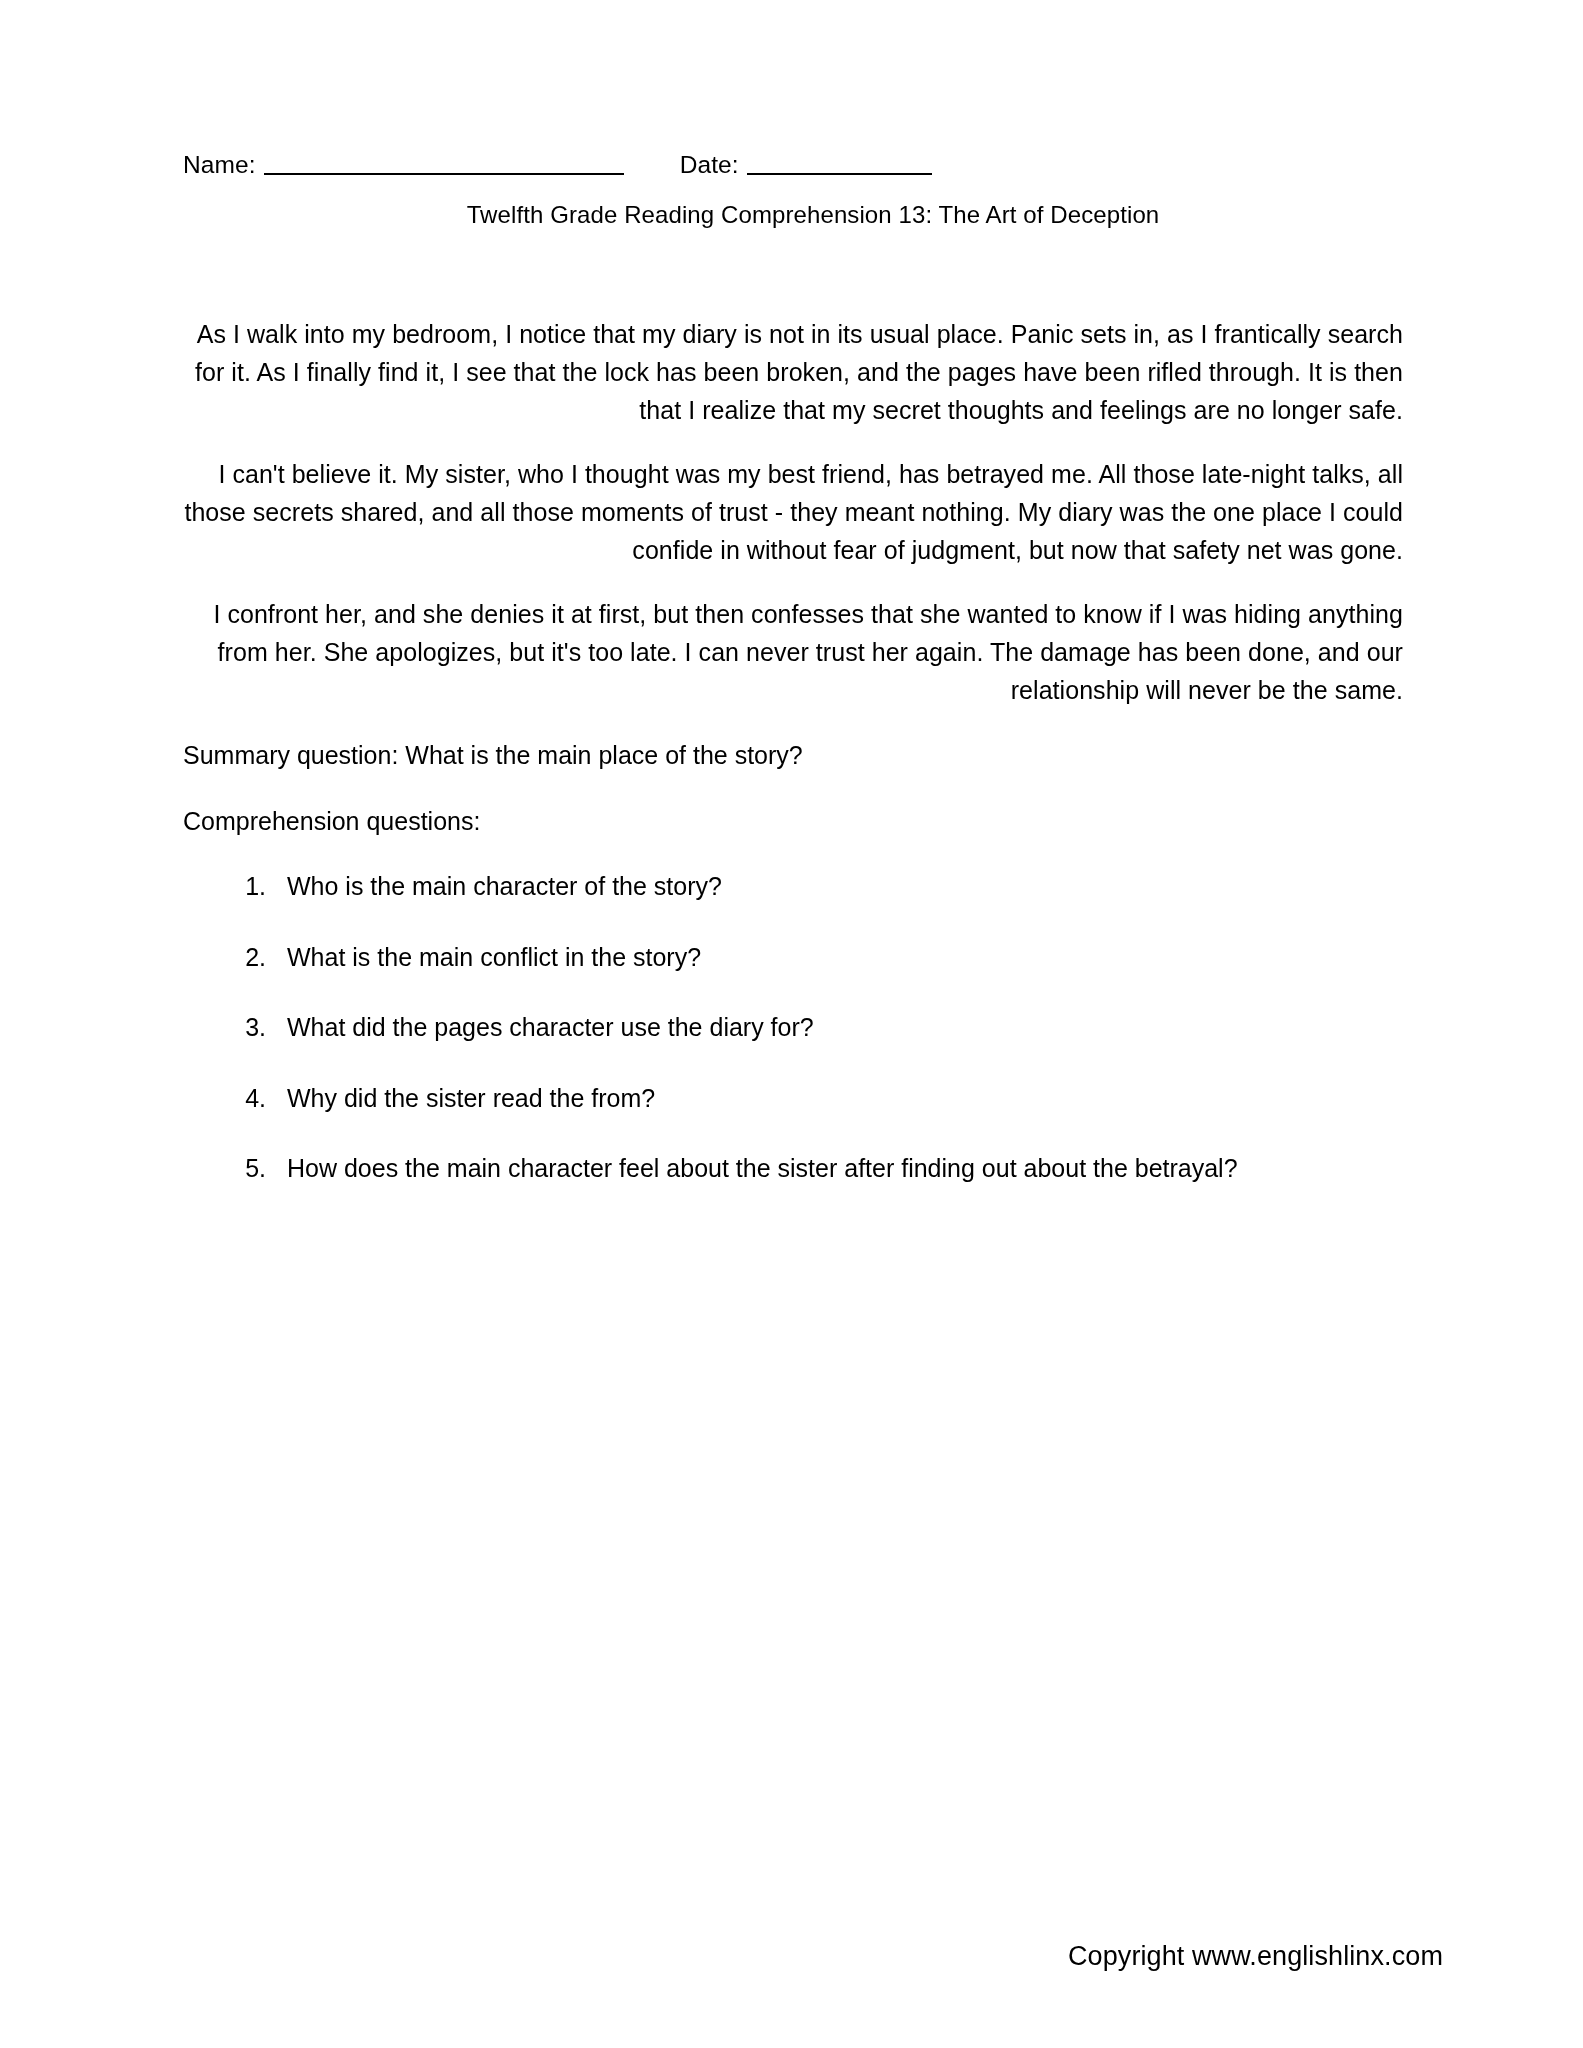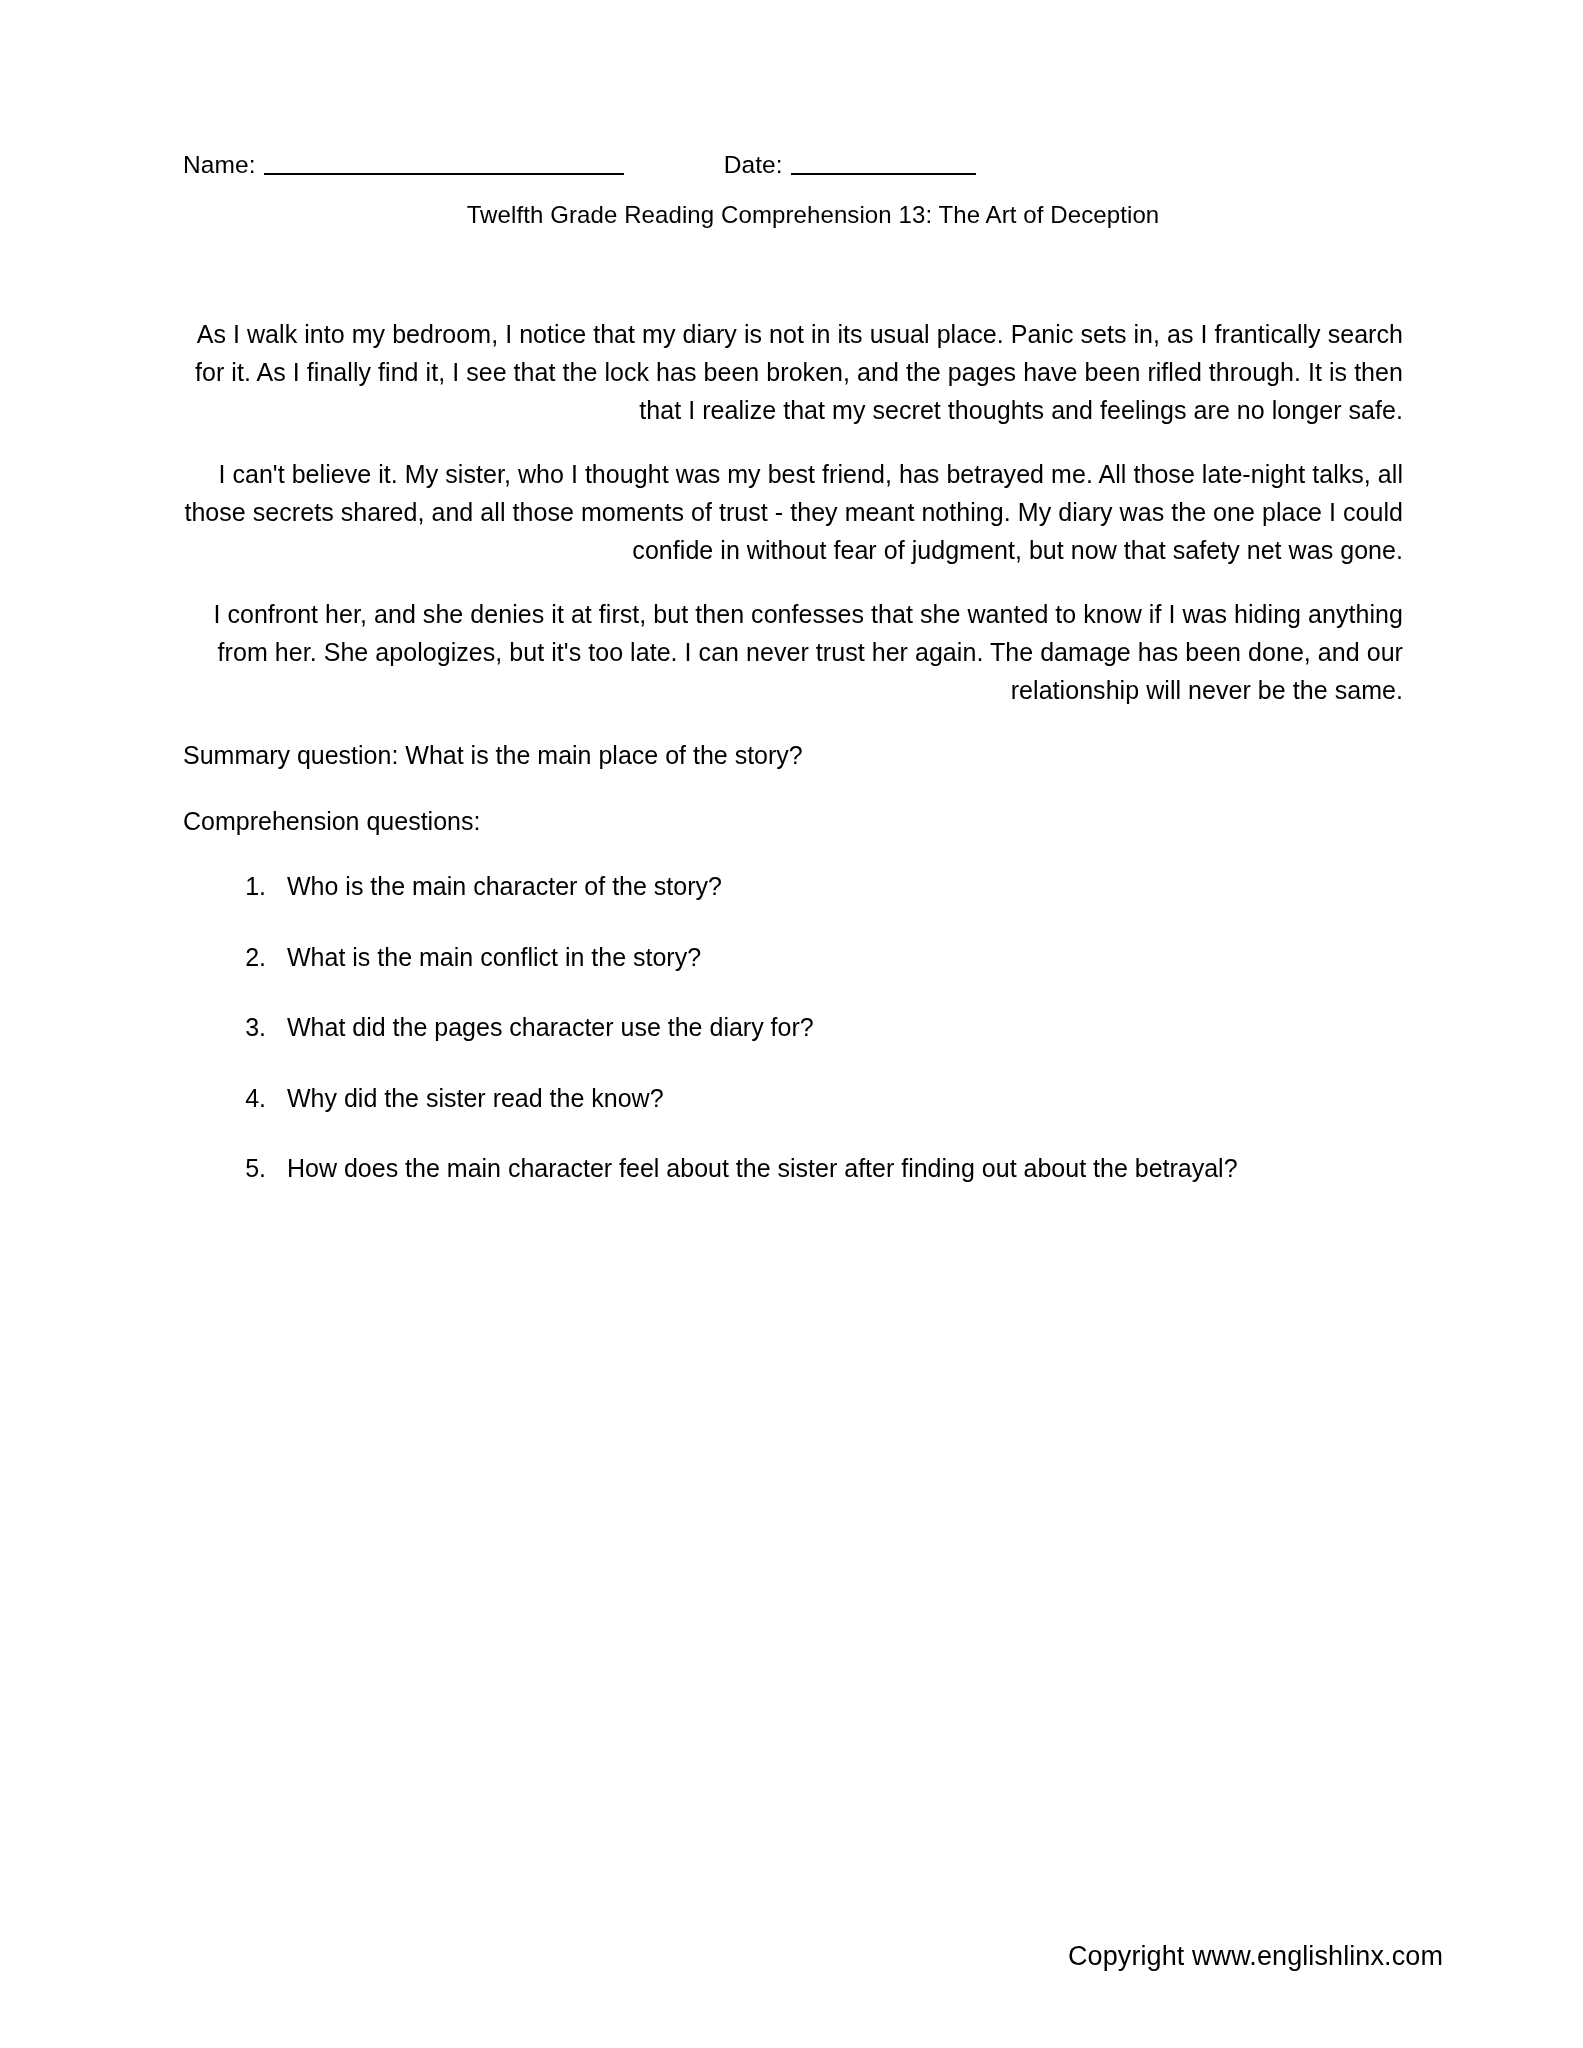--- a/index.html
+++ b/index.html
@@ -36,21 +36,21 @@
   .name-label {
     white-space: pre;
   }
   .name-rule {
     display: inline-block;
     width: 360px;
     border-bottom: 2px solid #000;
     margin: 0 0 4px 8px;
   }
   .date-wrap {
-    margin-left: 100px;
+    margin-left: 56px;
     display: flex;
     align-items: flex-end;
     text-align: right;
   }
   .date-rule {
     display: inline-block;
     width: 185px;
     border-bottom: 2px solid #000;
     margin: 0 0 4px 8px;
   }
@@ -119,20 +119,20 @@
       <p class="para">I can't believe it. My sister, who I thought was my best friend, has betrayed me. All those late-night talks, all those secrets shared, and all those moments of trust - they meant nothing. My diary was the one place I could confide in without fear of judgment, but now that safety net was gone.</p>
       <p class="para last-para">I confront her, and she denies it at first, but then confesses that she wanted to know if I was hiding anything from her. She apologizes, but it's too late. I can never trust her again. The damage has been done, and our relationship will never be the same.</p>
 
       <p class="line-q">Summary question: What is the main place of the story?</p>
       <p class="line-q">Comprehension questions:</p>
 
       <ol class="questions">
         <li>Who is the main character of the story?</li>
         <li>What is the main conflict in the story?</li>
         <li>What did the pages character use the diary for?</li>
-        <li>Why did the sister read the know?</li>
+        <li>Why did the sister read the from?</li>
         <li>How does the main character feel about the sister after finding out about the betrayal?</li>
       </ol>
     </div>
   </div>
 
   <div class="footer">Copyright www.englishlinx.com</div>
 </div>
 
 </body></html>

